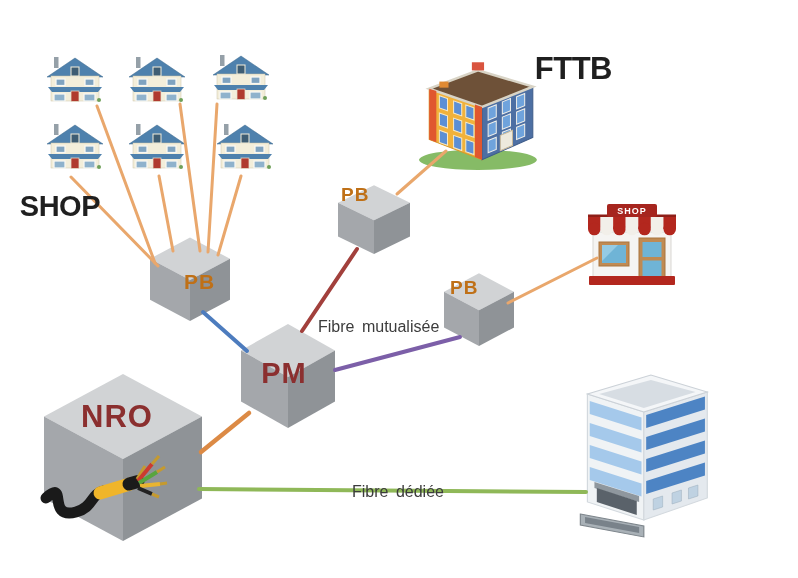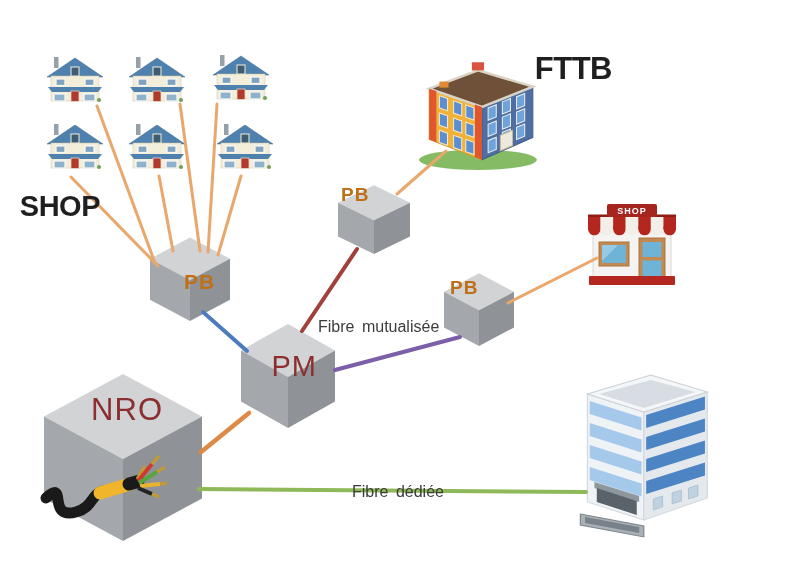--- a/index.html
+++ b/index.html
@@ -6,22 +6,22 @@
   #canvas{position:relative;width:798px;height:578px;background:#FFFFFF;overflow:hidden;
           font-family:"Liberation Sans",sans-serif;}
   .abs{position:absolute;}
   .layer-nodes{position:absolute;inset:0;z-index:1;}
   .layer-wires{position:absolute;inset:0;z-index:2;pointer-events:none;}
   .layer-labels{position:absolute;inset:0;z-index:3;pointer-events:none;}
   .zone-label{position:absolute;font-weight:bold;color:#1F1F1F;text-align:right;
               letter-spacing:-0.5px;white-space:nowrap;line-height:1;}
   .pb-label{position:absolute;font-weight:bold;color:#BF7017;
             white-space:nowrap;line-height:1;letter-spacing:1px;}
-  .core-label{position:absolute;font-weight:normal;color:#8B2F2F;text-align:right;
-              white-space:nowrap;line-height:1;letter-spacing:1px;}
+  .core-label{position:absolute;font-weight:bold;color:#8B2F2F;text-align:center;
+              white-space:nowrap;line-height:1;letter-spacing:1px;margin-top:7px;}
   .annotation{position:absolute;font-size:16px;color:#3C3C3C;white-space:nowrap;
               word-spacing:3px;line-height:1;}
   svg{display:block;}
 </style>
 </head>
 <body>
 
 <div id="canvas">
 
   <svg width="0" height="0" style="position:absolute" aria-hidden="true">

